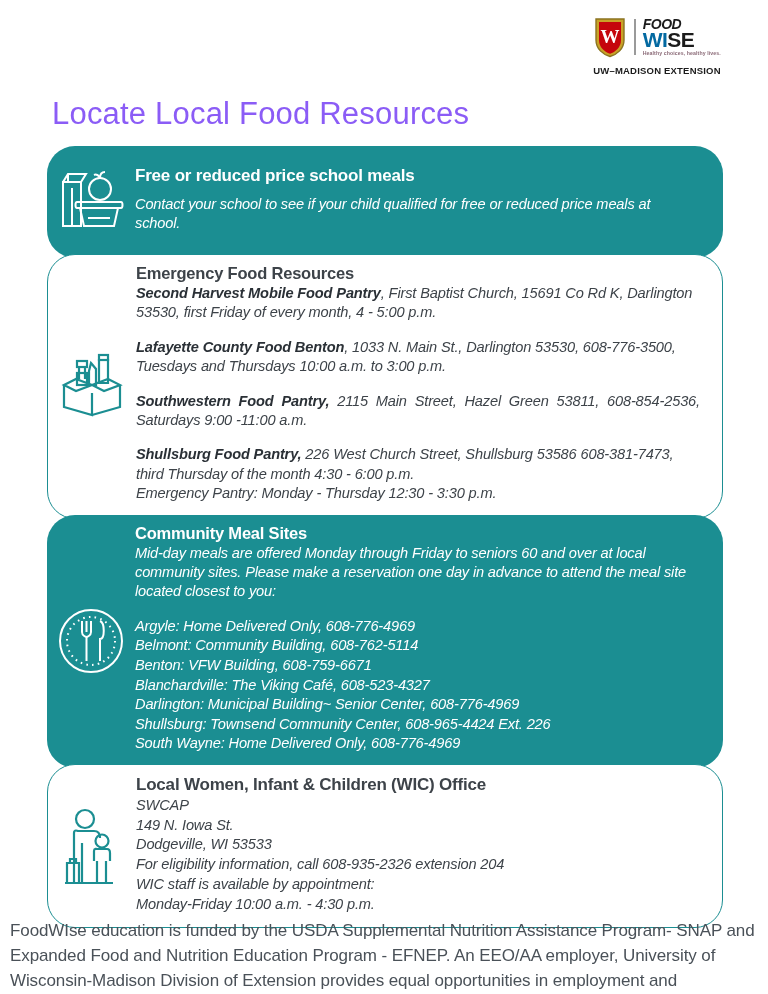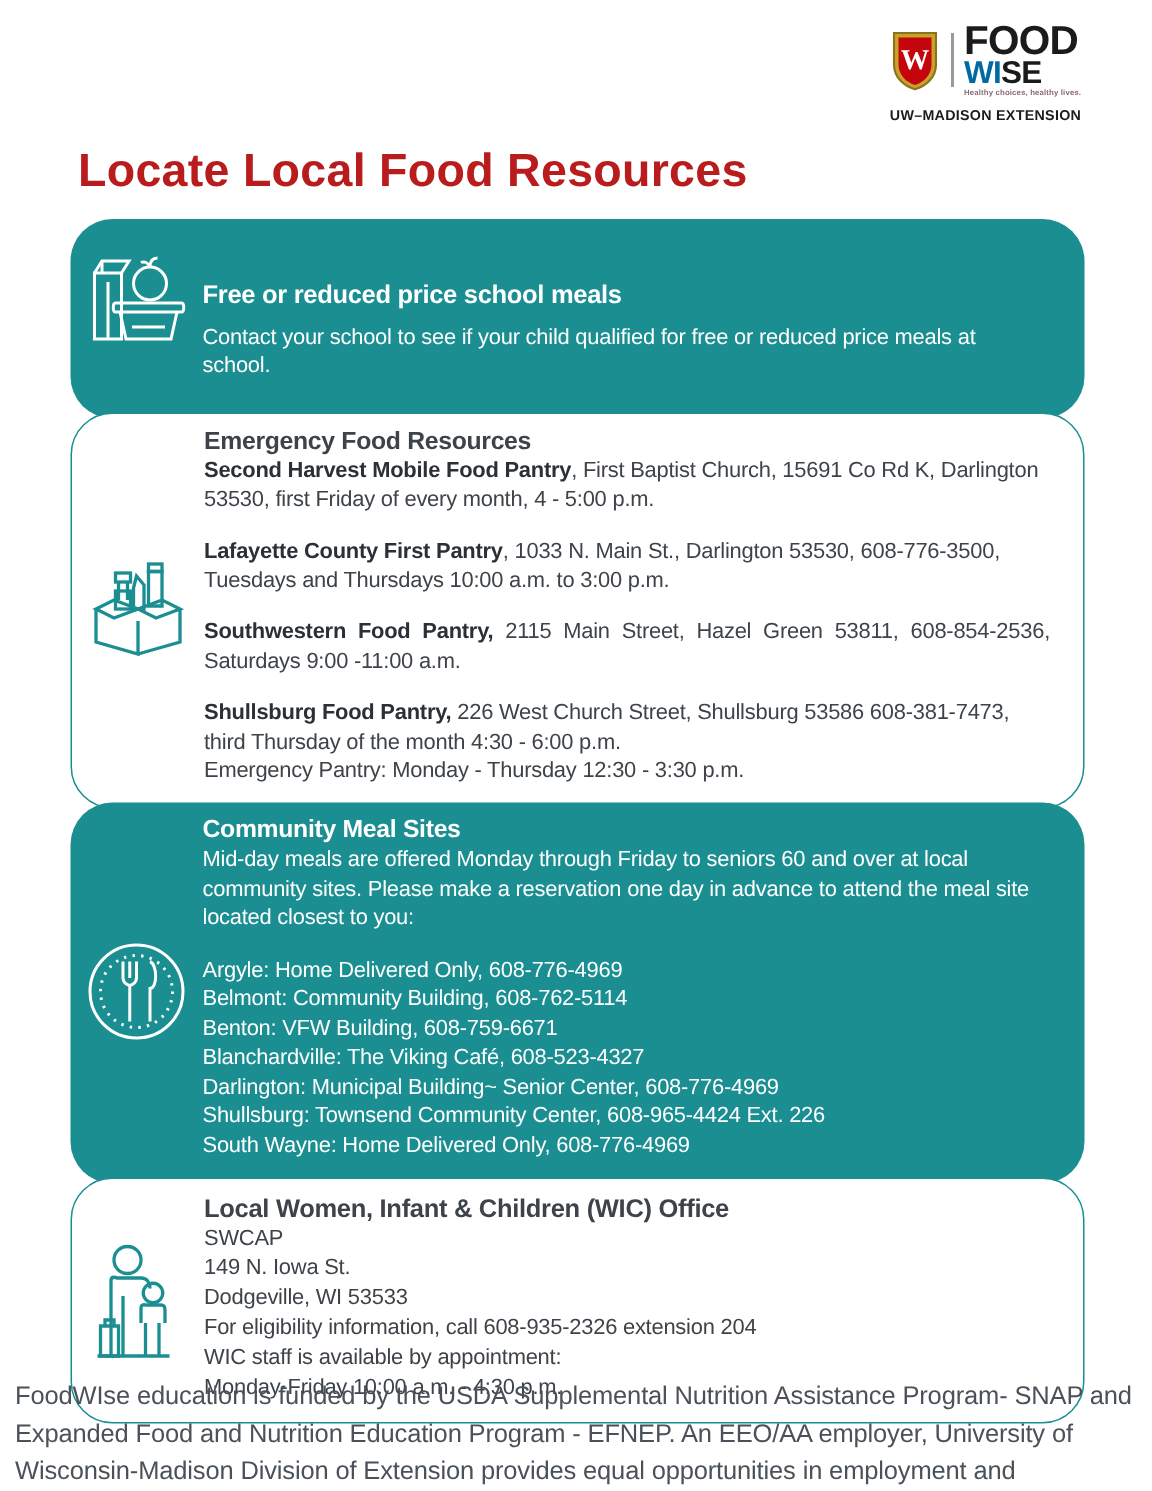--- a/index.html
+++ b/index.html
@@ -36,24 +36,25 @@
     width: 1.5px;
     height: 36px;
     background: #9a9a9a;
   }
   .logo-words {
     display: flex;
     flex-direction: column;
     line-height: 0.88;
   }
   .logo-food {
-    font-size: 27px;
+    font-size: 14px;
     font-weight: bold;
     letter-spacing: -0.5px;
     color: #1b1b1b;
+    font-style: italic;
   }
   .logo-wise {
     font-size: 21px;
     font-weight: bold;
     letter-spacing: -0.5px;
     color: #1b1b1b;
   }
   .logo-wise .teal { color: #0369a1; }
   .logo-tag {
     font-size: 5.2px;
@@ -70,22 +71,22 @@
     color: #1b1b1b;
     white-space: nowrap;
   }
 
   
   .page-title {
     position: absolute;
     top: 75px;
     left: 52px;
     font-size: 31px;
-    font-weight: 700;
-    color: #b91c1c;
+    font-weight: 400;
+    color: #8b5cf6;
     letter-spacing: 0.2px;
   }
 
   
   .cards {
     position: absolute;
     top: 146px;
     left: 47px;
     width: 676px;
   }
@@ -128,32 +129,32 @@
     margin: 0 0 1px 0;
   }
   .card-heading.big {
     font-size: 17px;
   }
   .card p {
     margin: 0;
     font-size: 14.6px;
     line-height: 1.33;
     letter-spacing: -0.15px;
+    font-style: italic;
   }
   .card p b { font-weight: bold; color: #2a3036; }
   .gap { height: 15px; }
   .justify { text-align: justify; }
 
   
   #card-school .card-inner { padding: 20px 0 24px 0; }
   #card-school .card-heading {
     text-align: left;
     font-size: 17px;
     margin-bottom: 9px;
-    margin-top: 21px;
   }
   #card-school .card-icon { align-items: flex-start; padding-top: 2px; }
   #card-school p { font-size: 14.6px; line-height: 1.33; }
 
   
   #card-emergency .card-inner { padding: 9px 0 14px 0; }
   #card-emergency .card-body { padding-right: 22px; }
 
   
   #card-meals .card-inner { padding: 9px 0 14px 0; }
@@ -238,21 +239,21 @@
           <path d="M6 36 L18 30 L34 36 L18 42 Z"></path>
           <path d="M34 36 L50 30 L62 36 L46 42 Z"></path>
           <path d="M6 36 V58 L34 66 V44"></path>
           <path d="M62 36 V58 L34 66"></path>
         </svg>
       </div>
       <div class="card-body">
         <div class="card-heading">Emergency Food Resources</div>
         <p><b>Second Harvest Mobile Food Pantry</b><span>, First Baptist Church, 15691 Co Rd K, Darlington 53530, first Friday of every month, 4 - 5:00 p.m.</span></p>
         <div class="gap"></div>
-        <p><b>Lafayette County First Pantry</b><span>, 1033 N. Main St., Darlington 53530, 608-776-3500, Tuesdays and Thursdays 10:00 a.m. to 3:00 p.m.</span></p>
+        <p><b>Lafayette County Food Benton</b><span>, 1033 N. Main St., Darlington 53530, 608-776-3500, Tuesdays and Thursdays 10:00 a.m. to 3:00 p.m.</span></p>
         <div class="gap"></div>
         <p class="justify"><b>Southwestern Food Pantry,</b><span> 2115 Main Street, Hazel Green 53811, 608-854-2536, Saturdays 9:00 -11:00 a.m.</span></p>
         <div class="gap"></div>
         <p><b>Shullsburg Food Pantry,</b><span> 226 West Church Street, Shullsburg 53586 608-381-7473, third Thursday of the month 4:30 - 6:00 p.m.</span></p>
         <p>Emergency Pantry: Monday - Thursday 12:30 - 3:30 p.m.</p>
       </div>
     </div>
   </div>
 
   <div class="card teal" id="card-meals">

